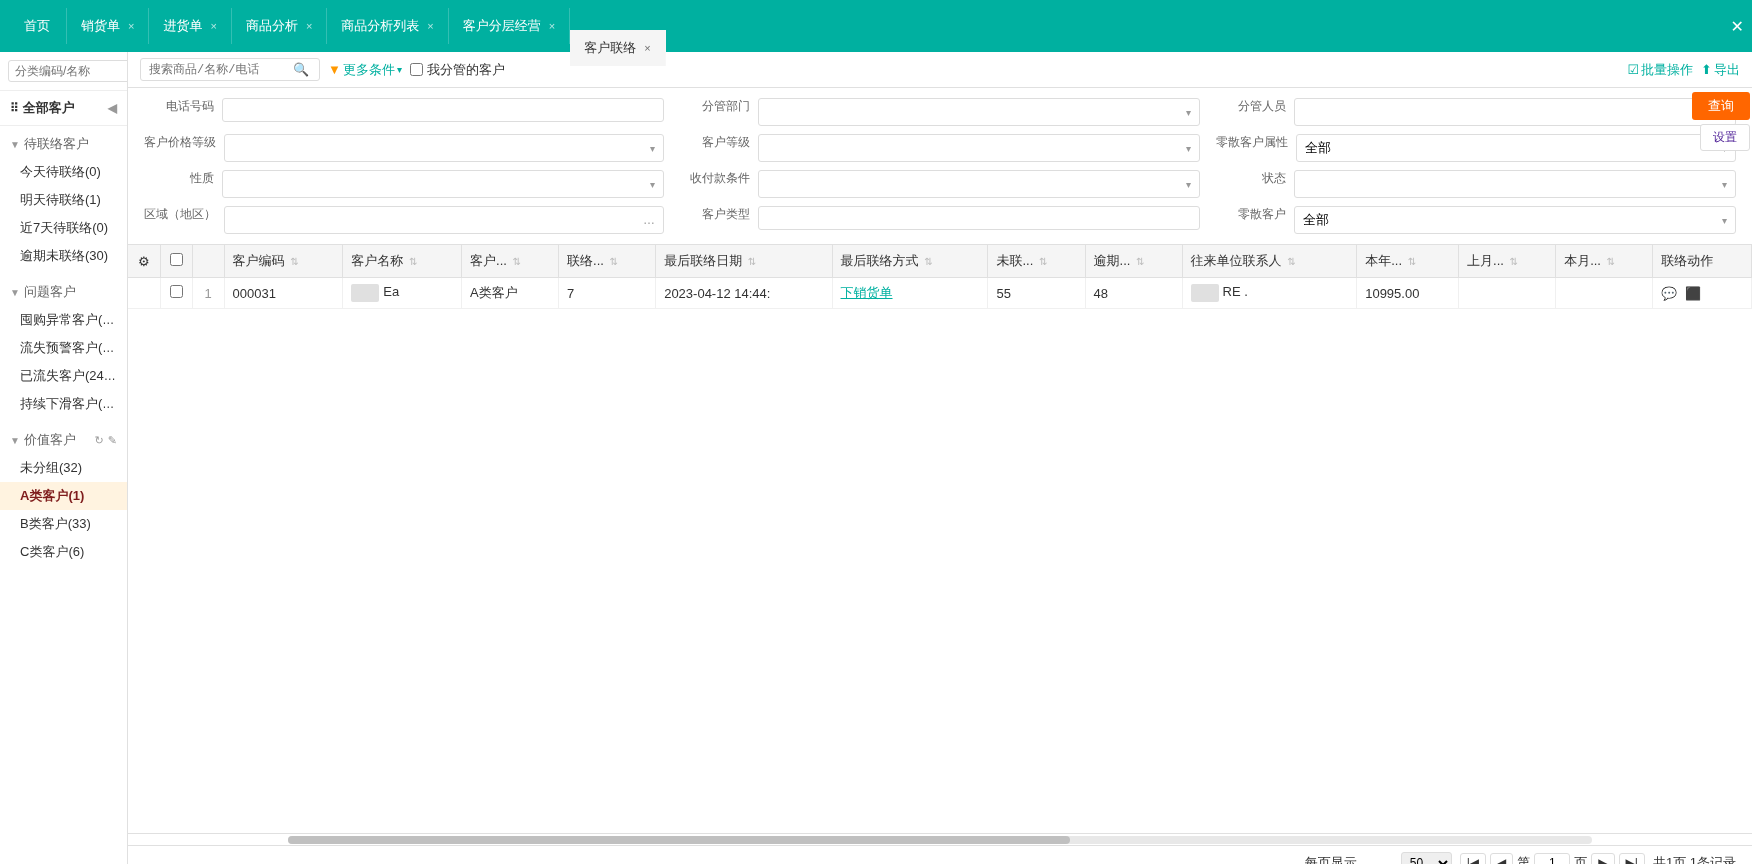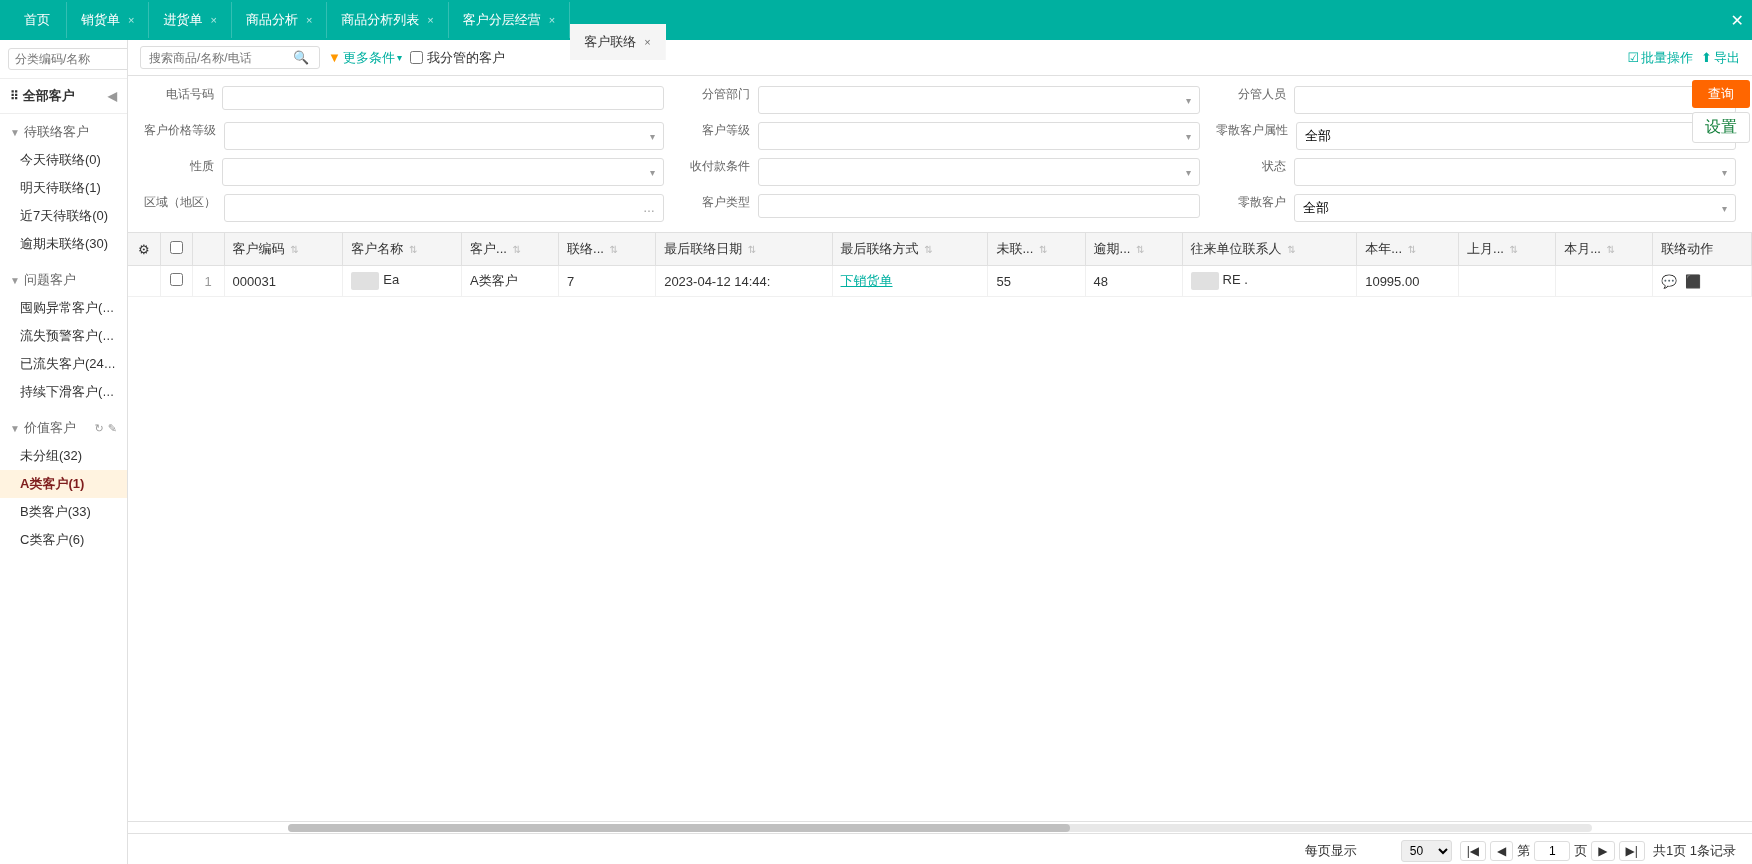--- a/index.html
+++ b/index.html
@@ -1,20 +1,20 @@
 <!DOCTYPE html>
 <html><head>
   <meta charset="utf-8">
   <style>
     * { box-sizing: border-box; margin: 0; padding: 0; font-family: 'Microsoft YaHei', Arial, sans-serif; font-size: 13px; }
     body { background: #f0f2f5; overflow: hidden; width: 1752px; height: 864px; }
 
     
     .top-nav {
-      display: flex; align-items: center; background: #00b0a0; height: 40px;
+      display: flex; align-items: center; background: #00b0a0; height: 52px;
       padding: 0 8px; gap: 0; position: relative;
     }
     .nav-tab {
       display: flex; align-items: center; padding: 0 14px; height: 36px;
       color: white; cursor: pointer; font-size: 13px; white-space: nowrap;
       border-right: 1px solid rgba(255,255,255,0.2); position: relative;
     }
     .nav-tab.home { padding: 0 16px; }
     .nav-tab .close-icon { margin-left: 8px; font-size: 11px; opacity: 0.7; cursor: pointer; }
     .nav-tab.active { background: #f5f5f5; color: #333; border-bottom: none; margin-top: 43px; }
@@ -150,22 +150,22 @@
       display: flex; align-items: center; padding: 0 160px;
     }
     .h-scroll-track { flex: 1; background: #e8e8e8; border-radius: 6px; height: 8px; position: relative; }
     .h-scroll-thumb { background: #c0c0c0; border-radius: 6px; height: 8px; width: 60%; position: absolute; left: 0; }
 
     .btn-query {
       background: #ff6600; color: white; border: none; border-radius: 3px;
       padding: 5px 16px; cursor: pointer; font-size: 13px;
     }
     .btn-setting {
-      background: white; color: #15803d; border: 1px solid #ddd; border-radius: 3px;
-      padding: 4px 12px; cursor: pointer; font-size: 16px;
+      background: white; color: #4c1d95; border: 1px solid #ddd; border-radius: 3px;
+      padding: 4px 12px; cursor: pointer; font-size: 12px;
     }
     .query-buttons { display: flex; flex-direction: column; gap: 4px; align-items: flex-end; }
   </style>
 </head>
 <body>
 
 <div class="top-nav">
   <div class="nav-tab home">
     <span>首页</span>
   </div>
@@ -276,21 +276,21 @@
       <div class="sidebar-item">
         <span>C类客户(6)</span>
       </div>
     </div>
   </div>
 
   <div class="content">
 
     <div class="toolbar">
       <div class="search-bar">
-        <input type="text" style="width: 140px;" placeholder="搜索商品/名称/电话">
+        <input type="text" style="width: 140px; font-family: Liberation Mono, monospace;" placeholder="搜索商品/名称/电话">
         <span class="search-icon">🔍</span>
       </div>
       <div class="more-conditions">
         <span class="filter-icon">▼</span>
         <span>更多条件</span>
         <span style="font-size:10px">▾</span>
       </div>
       <label class="my-customers">
         <input type="checkbox" style="">
         <span>我分管的客户</span>

